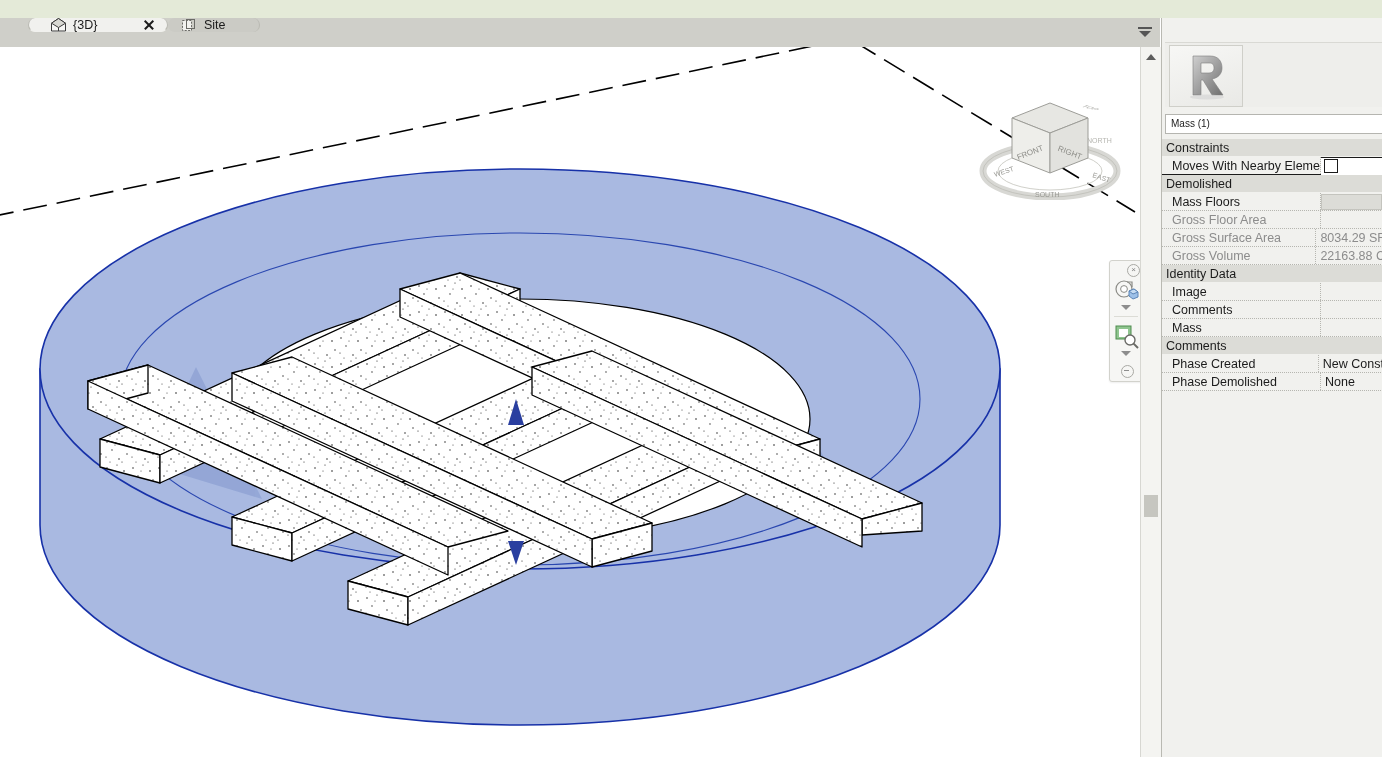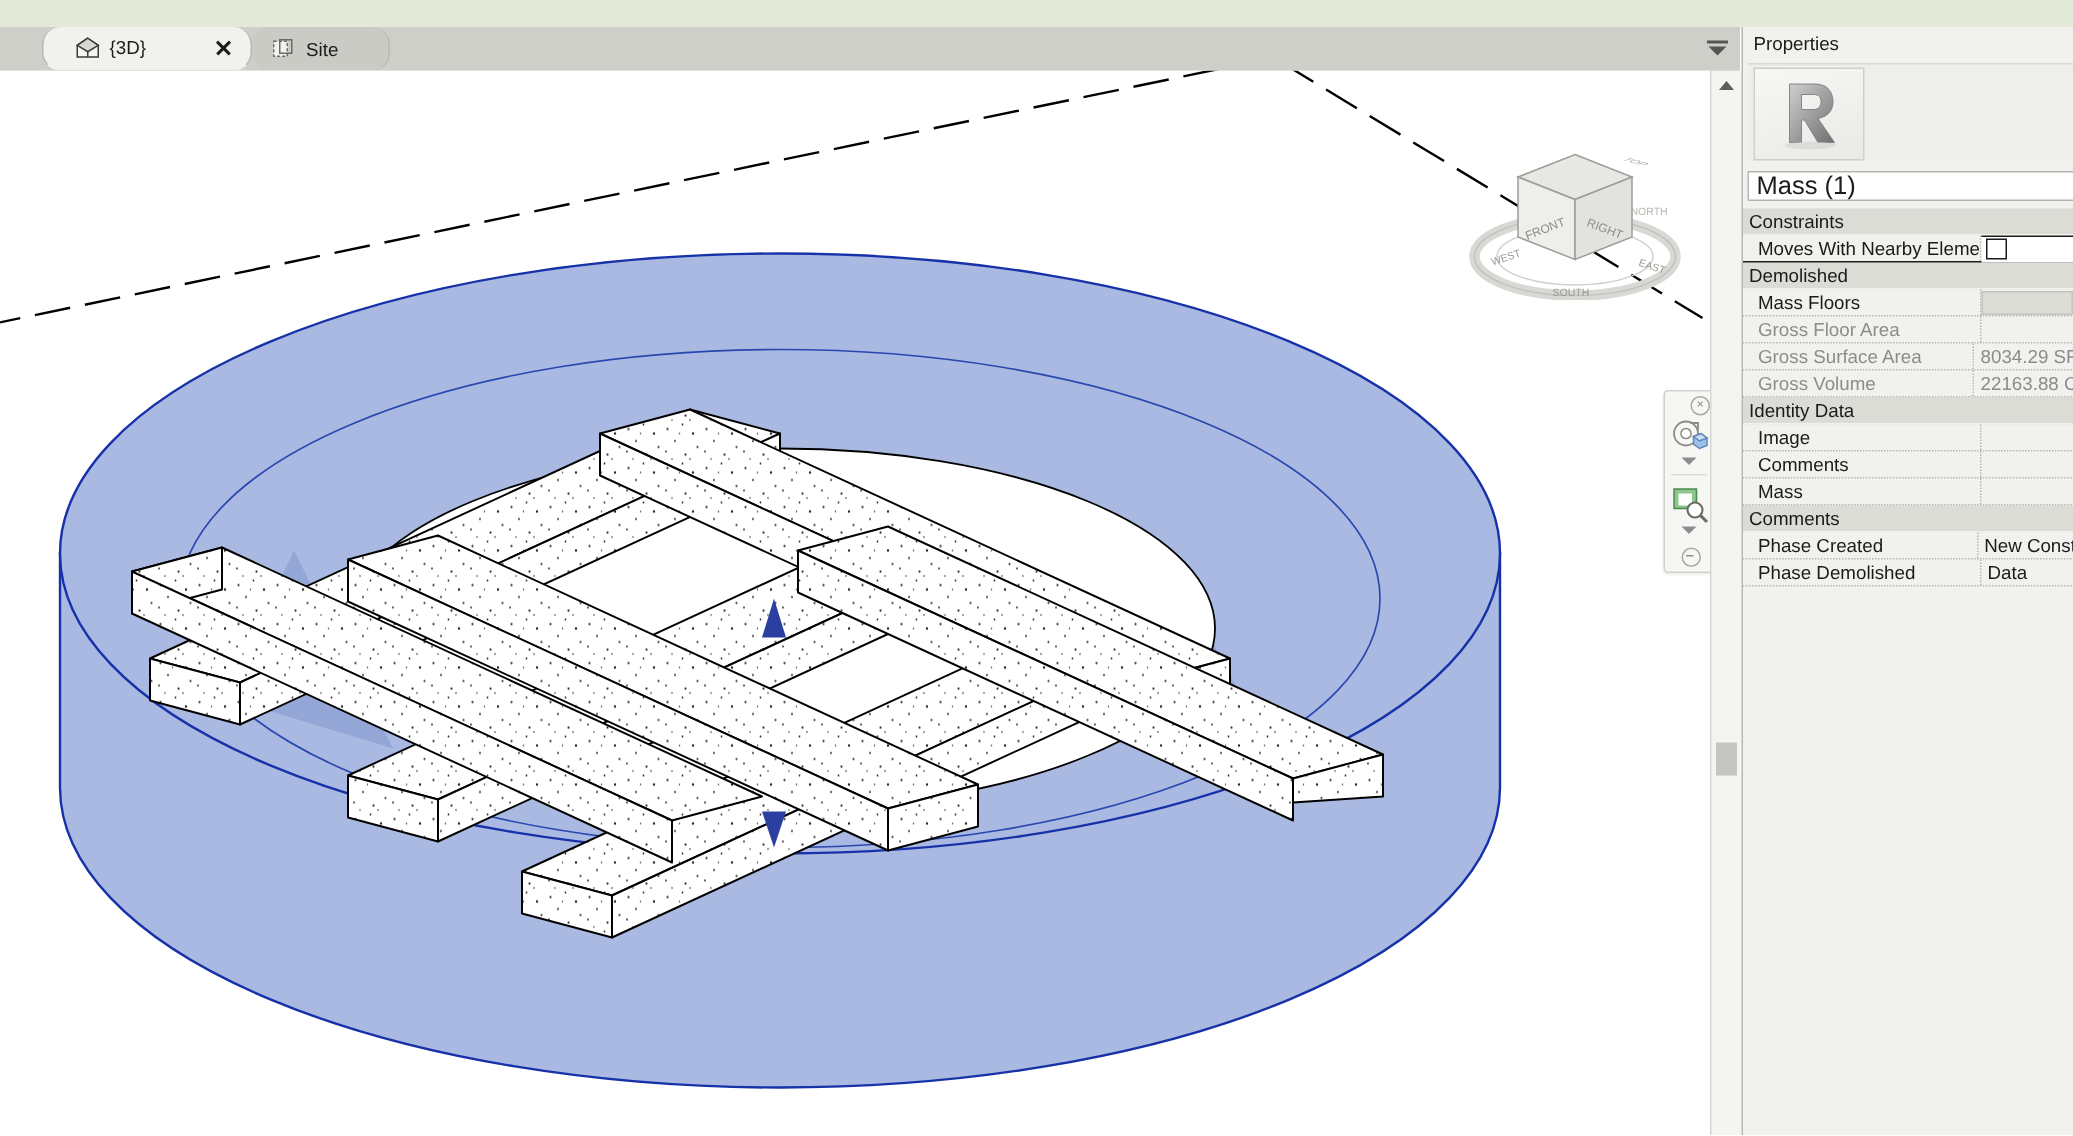--- a/index.html
+++ b/index.html
@@ -27,21 +27,21 @@
   
   .tabbar {
     position: absolute;
     left: 0; top: 18px;
     width: 1160px; height: 29px;
     background: #cfcfc9;
     border-bottom: 1px solid #b9b9b2;
   }
   .tab {
     position: absolute;
-    top: 0; height: 29px;
+    top: 0; height: 14px;
     display: flex;
     align-items: center;
     font-size: 12.5px;
     color: #1b1b1b;
     box-sizing: border-box;
     padding: 0 6px;
     border-radius: 12px;
   }
   .tab.active {
     left: 28px;
@@ -227,21 +227,21 @@
     display: flex; align-items: center; justify-content: center;
   }
   .props-typebox {
     position: absolute; left: 3px; top: 96px;
     width: 218px; height: 20px;
     background: #ffffff;
     border: 1px solid #b5b5b0;
     box-sizing: border-box;
     line-height: 18px;
     padding-left: 5px;
-    font-size: 17px;
+    font-size: 10px;
     cursor: pointer;
   }
 
   .grid {
     position: absolute; left: 0; top: 121px;
     width: 221px;
   }
   .grp {
     height: 18px;
     line-height: 18px;
@@ -478,21 +478,20 @@
 
   <div class="view-scroll">
     <div class="arrow-up">
       <span class="chev"></span>
     </div>
     <div class="thumb"></div>
   </div>
 
   <div class="props">
 
-    <div class="props-title">Properties</div>
 
     <div class="props-preview">
       <div class="props-thumb">
         <svg width="46" height="48" viewBox="0 0 46 48">
           <defs>
             <linearGradient id="rg" x1="0" y1="0" x2="1" y2="1">
               <stop offset="0%" stop-color="#cfcfcf"></stop>
               <stop offset="55%" stop-color="#9b9b9b"></stop>
               <stop offset="100%" stop-color="#6f6f6f"></stop>
             </linearGradient>
@@ -548,19 +547,19 @@
         <div class="pval"></div>
       </div>
 
       <div class="grp">Comments</div>
       <div class="row">
         <div class="pname">Phase Created</div>
         <div class="pval">New Const</div>
       </div>
       <div class="row">
         <div class="pname">Phase Demolished</div>
-        <div class="pval">Data</div>
+        <div class="pval">None</div>
       </div>
 
     </div>
   </div>
 
 </div>
 
 </body></html>

